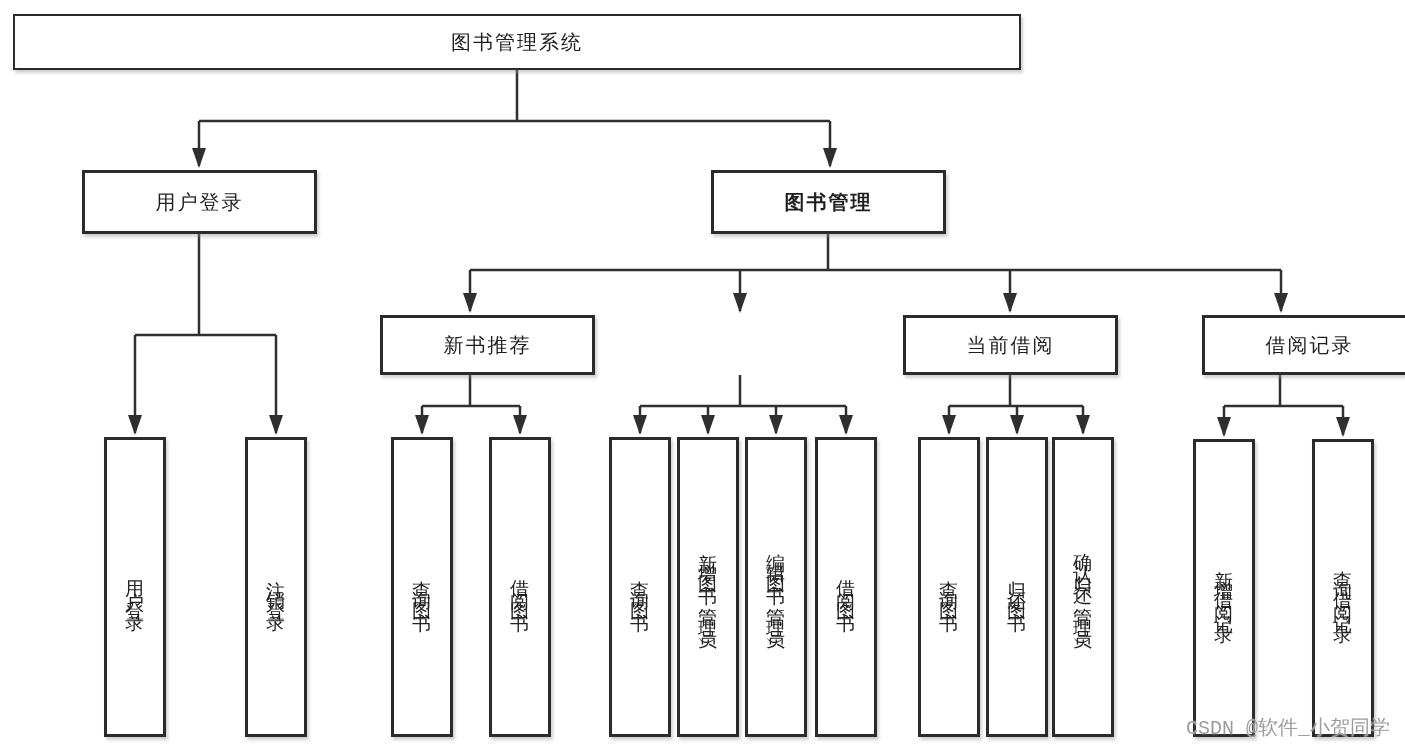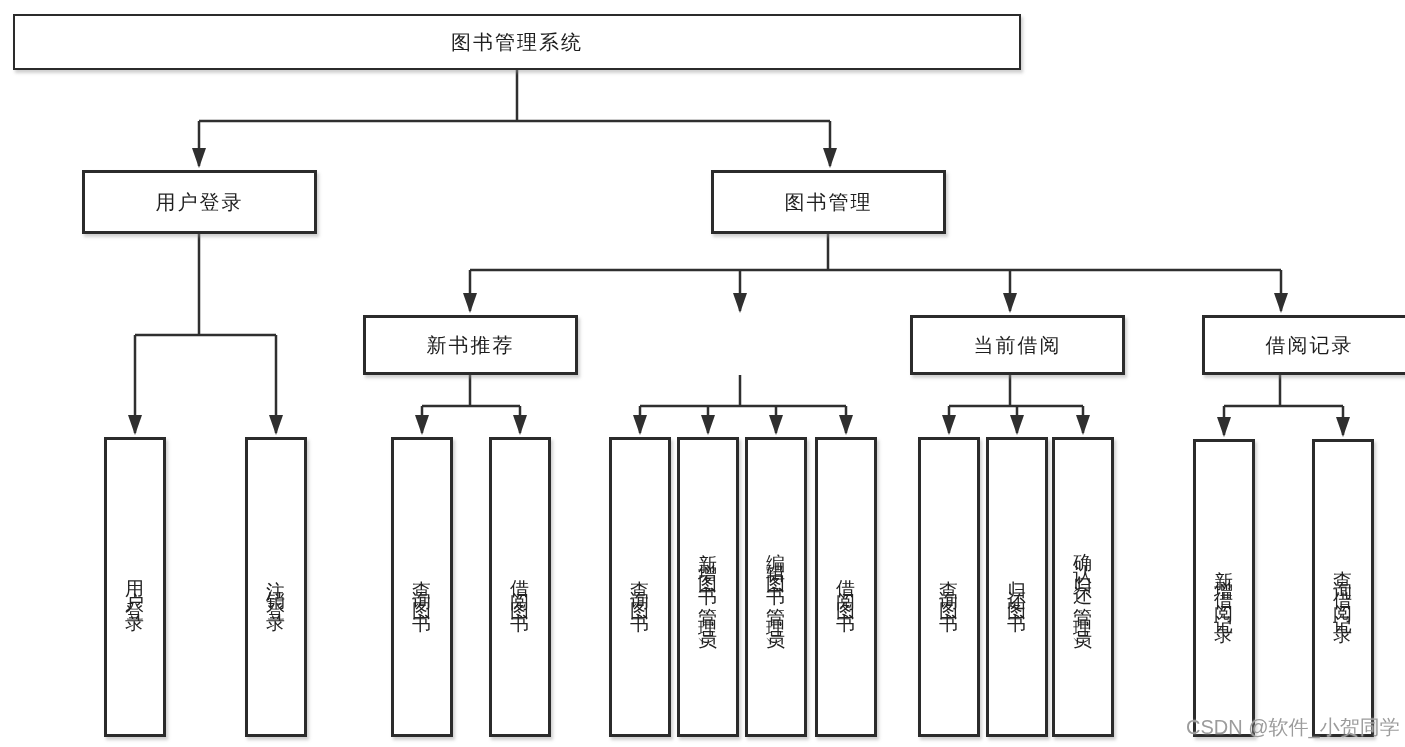--- a/index.html
+++ b/index.html
@@ -42,21 +42,21 @@
     color: #222222;
   }
   .watermark {
     position: absolute;
     left: 1186px;
     top: 714px;
     font-size: 20px;
     color: #9c9c9c;
     white-space: nowrap;
     z-index: 5;
-    font-family: Liberation Sans, sans-serif;
+    font-family: Liberation Mono, monospace;
     text-shadow: 0 0 2px rgba(255,255,255,0.8);
   }
   .ln { stroke: #2f2f2f; stroke-width: 2.5; fill: none; }
 </style>
 </head>
 <body>
 
 <div id="stage">
 
   <svg id="connectors" viewBox="0 0 1405 747" xmlns="http://www.w3.org/2000/svg">
@@ -100,28 +100,28 @@
     <line class="ln" x1="1343" y1="406" x2="1343" y2="435" marker-end="url(#ah)"></line>
   </svg>
 
   <div class="node hbox root-box" style="left:13px; top:14px; width:1008px; height:56px;">
     <span>图书管理系统</span>
   </div>
 
   <div class="node hbox" style="left:82px; top:170px; width:235px; height:64px;">
     <span>用户登录</span>
   </div>
-  <div class="node hbox" style="left:711px; top:170px; width:235px; height:64px;">
+  <div class="node hbox" style="left:711px; top:170px; width:235px; height:64px;font-weight:bold;">
     <span>图书管理</span>
   </div>
 
-  <div class="node hbox" style="left:363px; top:315px; width:215px; height:60px;text-align:right;">
+  <div class="node hbox" style="left:380px; top:315px; width:215px; height:60px;text-align:right;">
     <span>新书推荐</span>
   </div>
-  <div class="node hbox" style="left:903px; top:315px; width:215px; height:60px;margin-left:7px;">
+  <div class="node hbox" style="left:903px; top:315px; width:215px; height:60px;">
     <span>当前借阅</span>
   </div>
   <div class="node hbox" style="left:1173px; top:315px; width:215px; height:60px;margin-left:29px;">
     <span>借阅记录</span>
   </div>
 
   <div class="node vbox" style="left:104px; top:437px; width:62px; height:300px;">
     <span>用户登录</span>
   </div>
   <div class="node vbox" style="left:245px; top:437px; width:62px; height:300px;">

